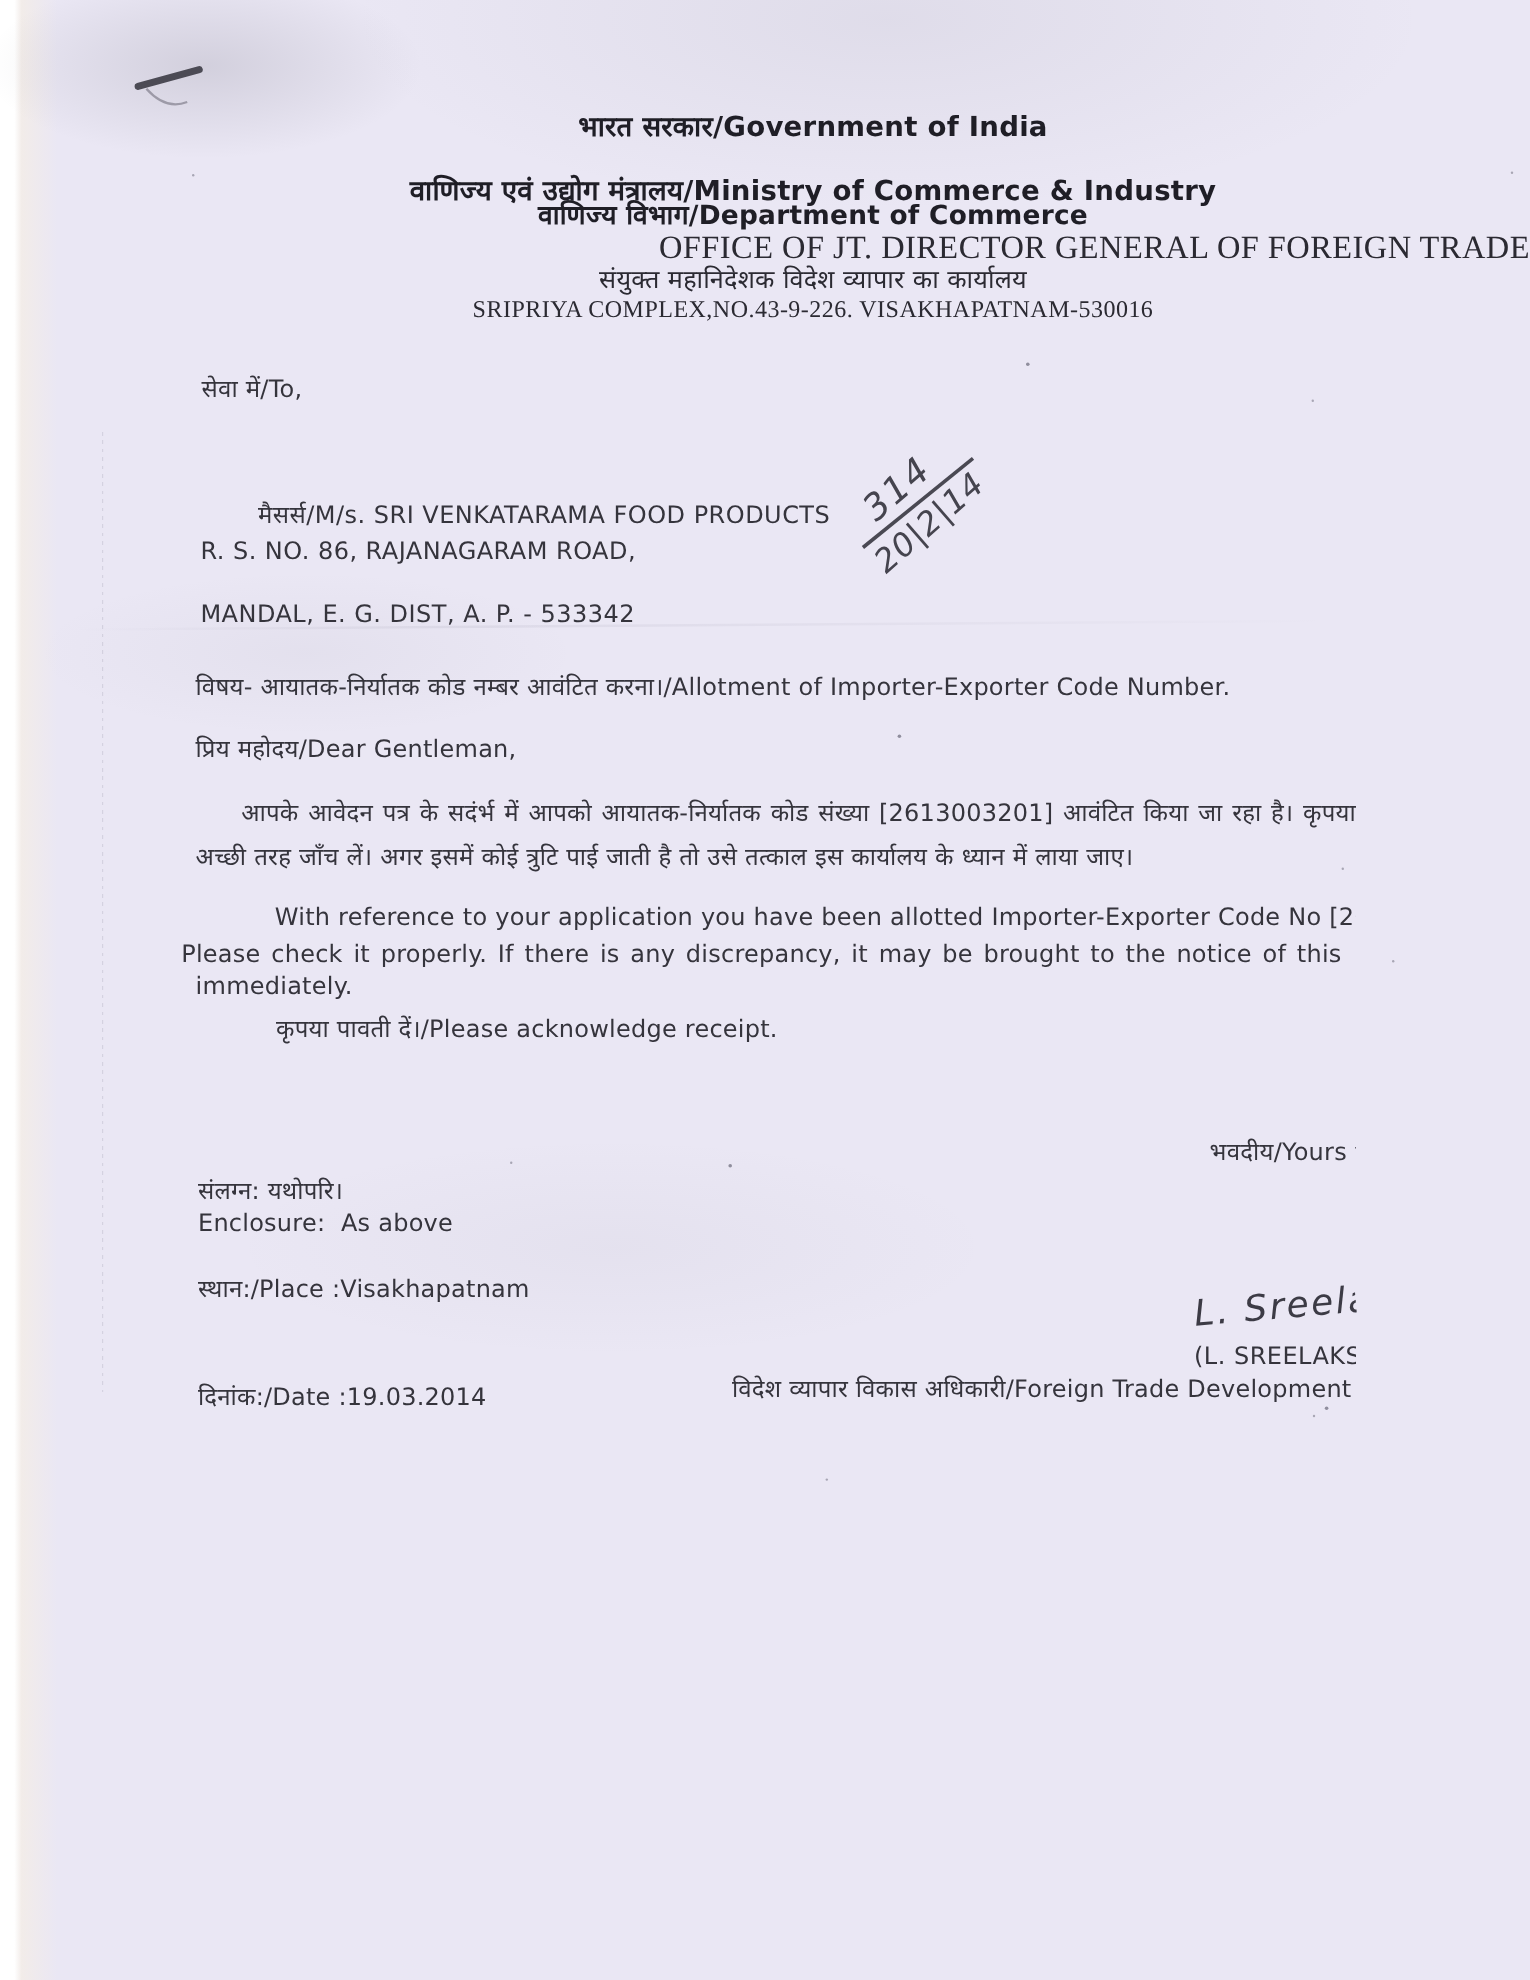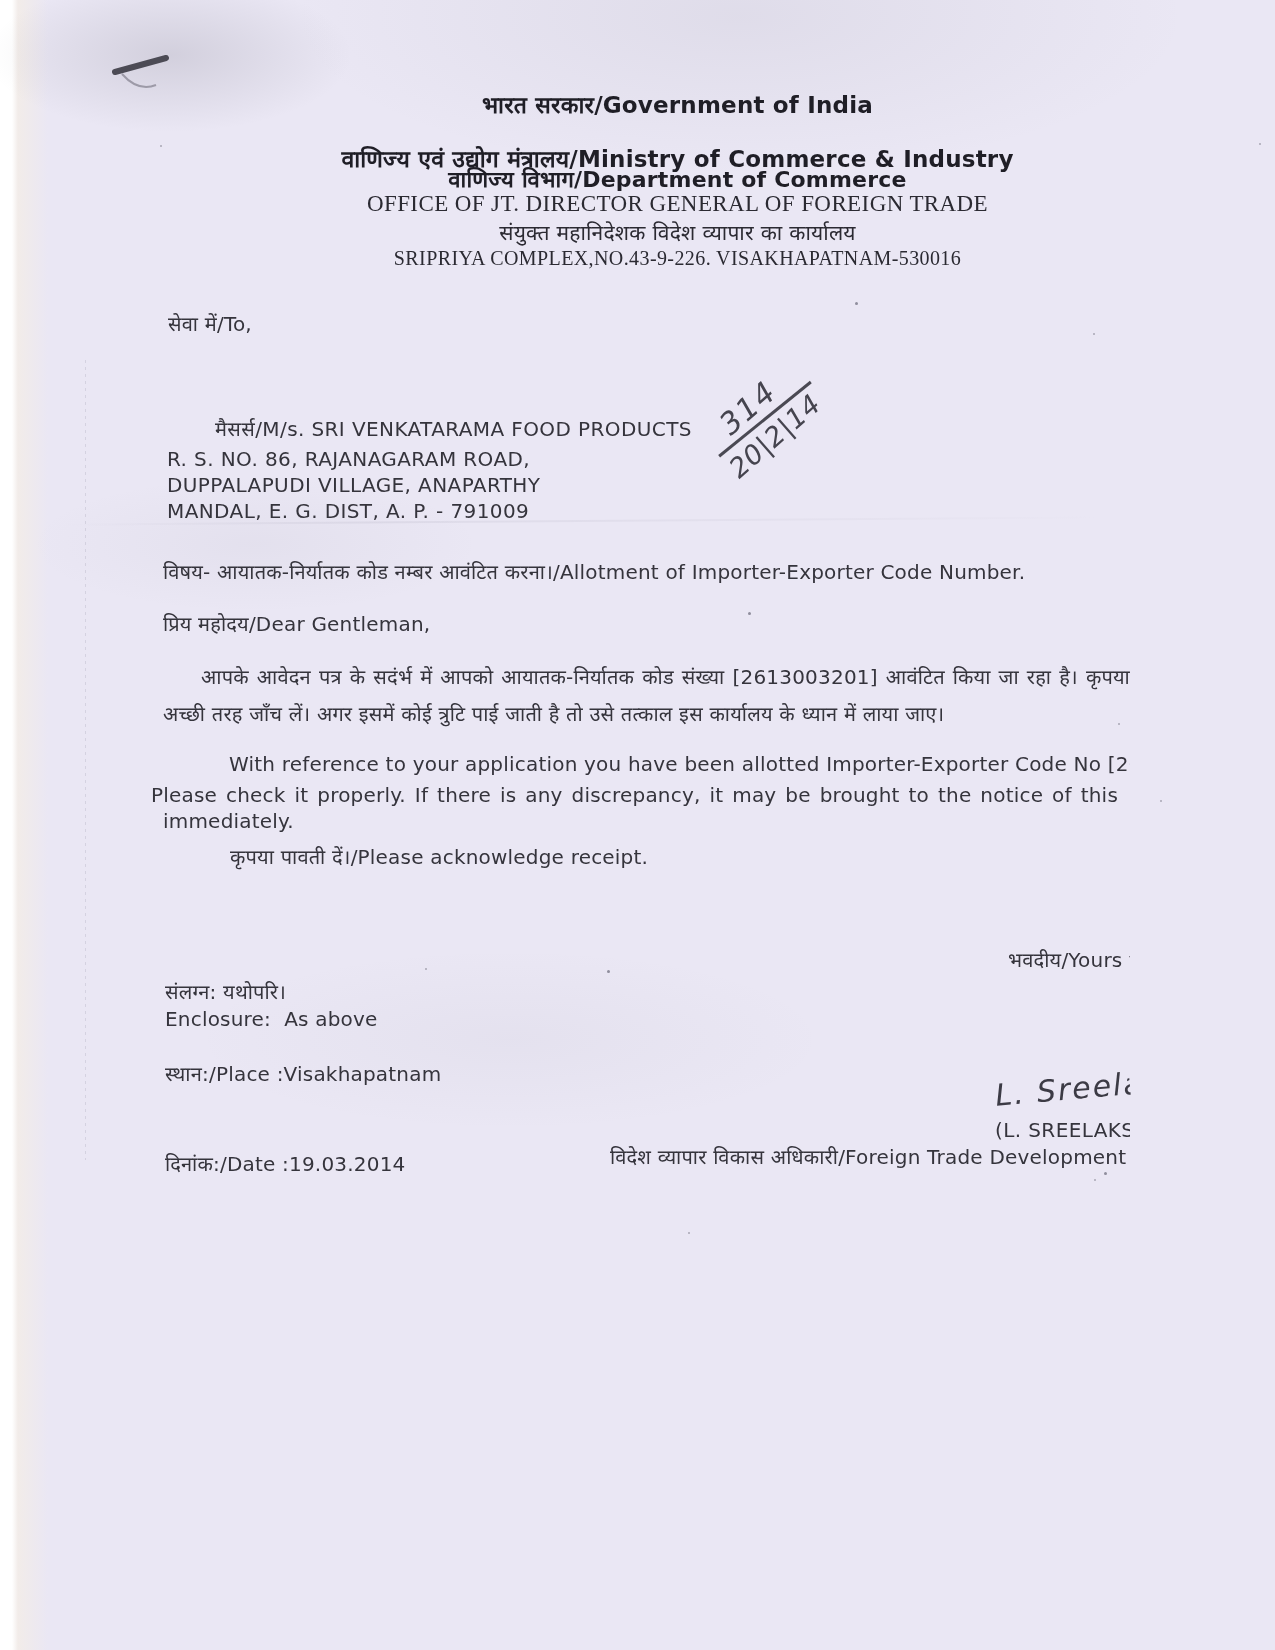--- a/index.html
+++ b/index.html
@@ -50,30 +50,29 @@
 <div class="page">
 
   <svg class="abs" style="left:112px;top:48px;" width="70" height="45" viewBox="0 0 70 45">
     <path d="M3 24 L54 10" stroke="#4c4b55" stroke-width="6" fill="none" stroke-linecap="round"></path>
     <path d="M10 26 q16 18 34 11" stroke="rgba(80,78,92,0.45)" stroke-width="2" fill="none"></path>
   </svg>
 
   <div class="abs hdr hdr-bold" style="top:88px;font-size:23px;">भारत सरकार/Government of India</div>
   <div class="abs hdr hdr-bold" style="top:142px;font-size:23px;">वाणिज्य एवं उद्योग मंत्रालय/Ministry of Commerce &amp; Industry</div>
   <div class="abs hdr hdr-bold" style="top:163px;font-size:22px;">वाणिज्य विभाग/Department of Commerce</div>
-  <div class="abs hdr serif caps" style="top:191px;font-size:23px;">OFFICE OF JT. DIRECTOR GENERAL OF FOREIGN TRADE</div>
+  <div class="abs hdr serif caps" style="top:191px;font-size:27px;text-align:right;">OFFICE OF JT. DIRECTOR GENERAL OF FOREIGN TRADE</div>
   <div class="abs hdr" style="top:218px;font-size:21px;color:#2b2a32;">संयुक्त महानिदेशक विदेश व्यापार का कार्यालय</div>
   <div class="abs hdr serif caps" style="top:247px;font-size:20px;">SRIPRIYA COMPLEX,NO.43-9-226. VISAKHAPATNAM-530016</div>
 
   <div class="abs body-txt" style="left:168px;top:310px;">सेवा में/To,</div>
 
   <div class="abs body-txt caps" style="left:215px;top:415px;text-align:right;">मैसर्स/M/s. SRI VENKATARAMA FOOD PRODUCTS</div>
   <div class="abs body-txt caps" style="left:167px;top:447px;">R. S. NO. 86, RAJANAGARAM ROAD,</div>
-  <div class="abs body-txt caps" style="left:167px;top:473px;">DUPPALAPUDI VILLAGE, ANAPARTHY</div>
-  <div class="abs body-txt caps" style="left:167px;top:499px;">MANDAL, E. G. DIST, A. P. - 791009</div>
+  <div class="abs body-txt caps" style="left:167px;top:499px;">MANDAL, E. G. DIST, A. P. - 533342</div>
 
   <div class="abs hw hw-note" style="left:705px;top:382px;">
     <span class="hw-num">314</span>
     <span class="hw-bar"></span>
     <span class="hw-den">20|2|14</span>
   </div>
 
   <div class="abs body-txt" style="left:163px;top:558px;">विषय- आयातक-निर्यातक कोड नम्बर आवंटित करना।/Allotment of Importer-Exporter Code Number.</div>
 
   <div class="abs body-txt" style="left:163px;top:610px;">प्रिय महोदय/Dear Gentleman,</div>

